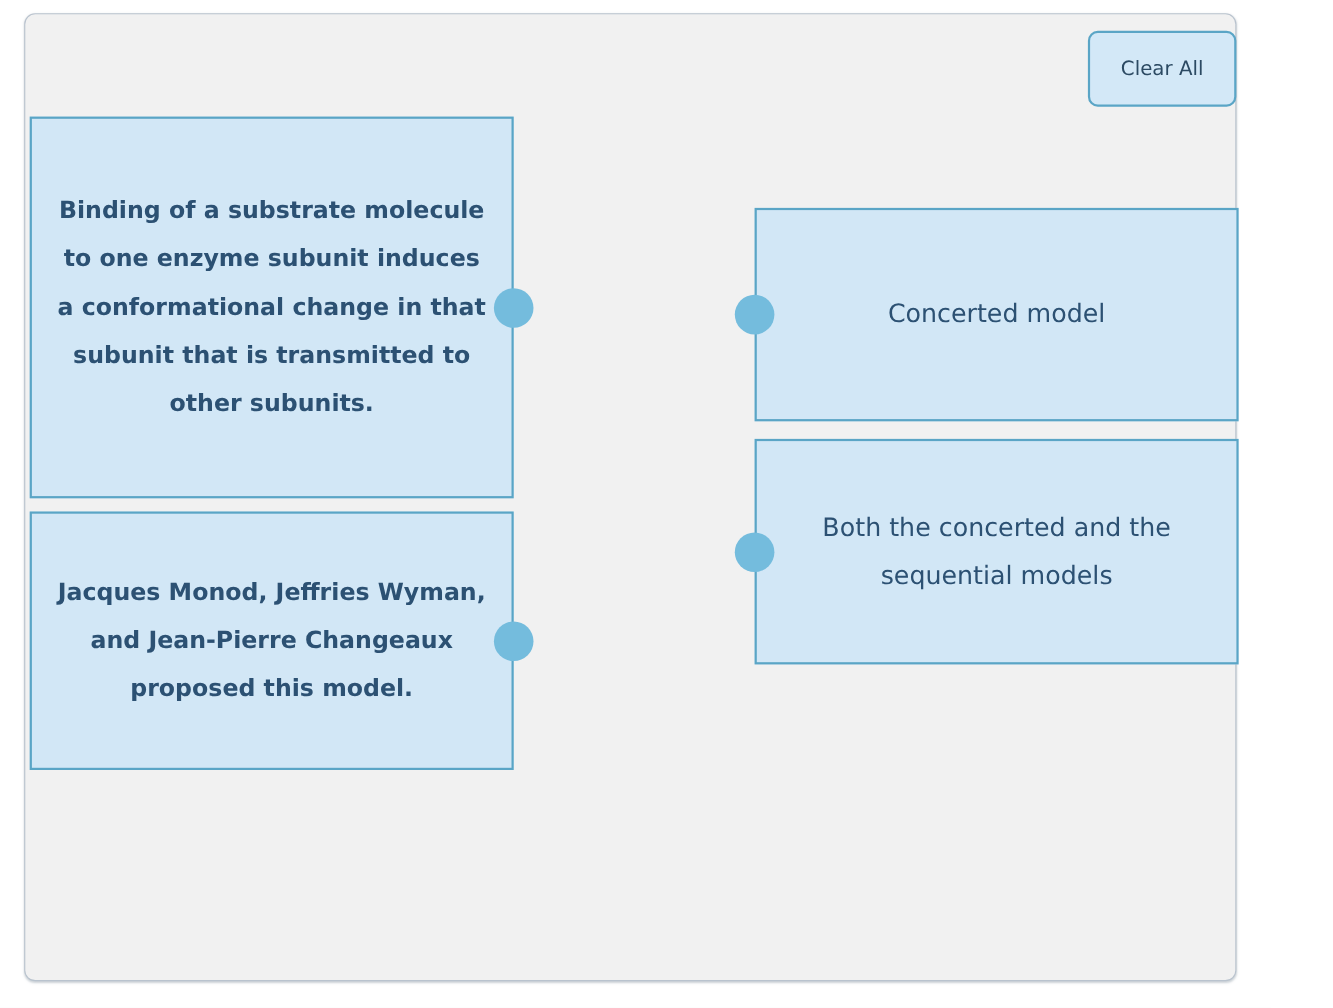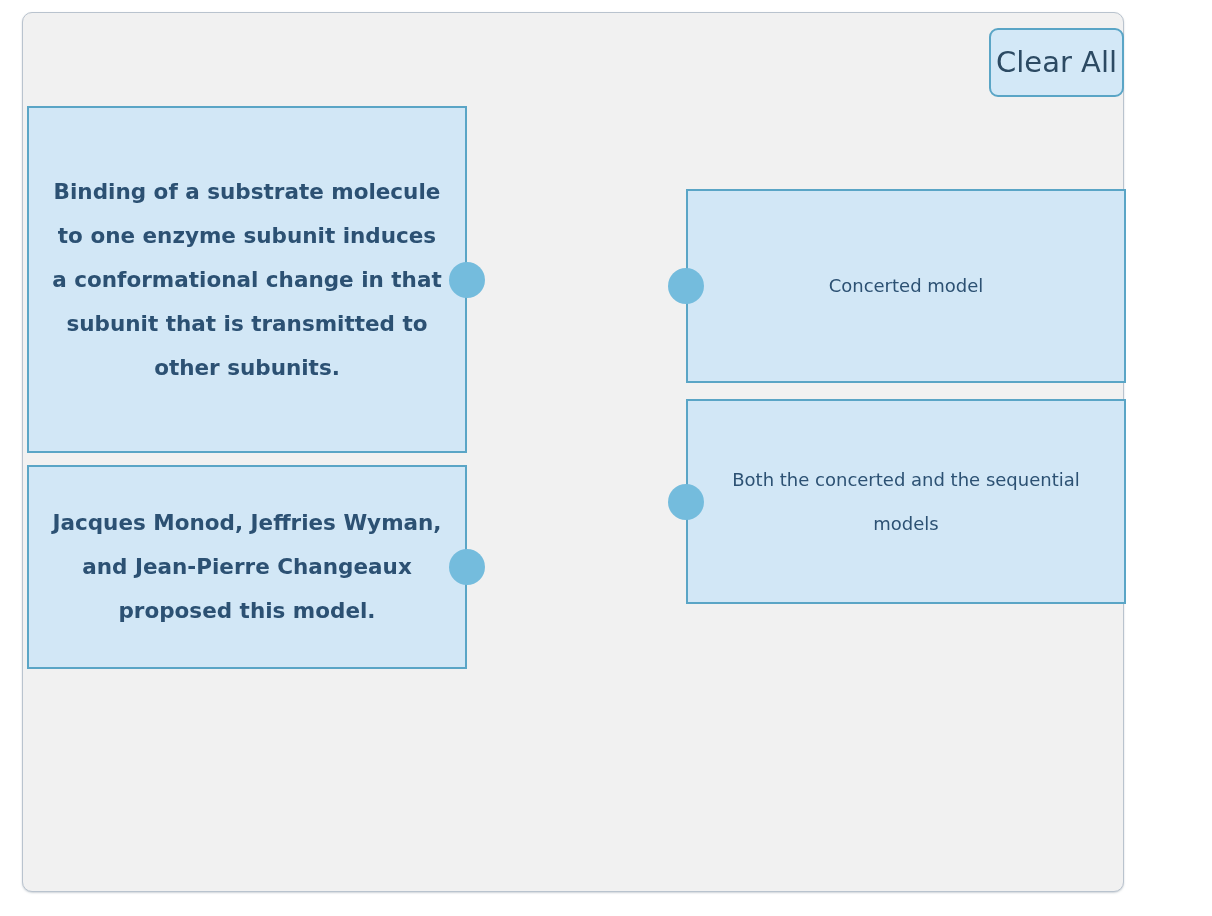--- a/index.html
+++ b/index.html
@@ -33,21 +33,21 @@
     position: absolute;
     left: 966px;
     top: 15px;
     width: 135px;
     height: 69px;
     box-sizing: border-box;
     background: #d3e8f7;
     border: 2px solid #5aa5c6;
     border-radius: 9px;
     color: #2c4a63;
-    font-size: 29px;
+    font-size: 18px;
     font-weight: 400;
     line-height: 65px;
     text-align: center;
     cursor: pointer;
     font-family: "DejaVu Sans", "Liberation Sans", sans-serif;
   }
 
   
   .prompt-column {
     position: absolute;
@@ -82,28 +82,28 @@
     font-size: 21.5px;
     font-weight: bold;
     line-height: 44px;
     text-align: center;
   }
   .prompt-card .card-text {
     width: 100%;
     display: block;
   }
   .prompt-card-0 { height: 347px; }
-  .prompt-card-1 { height: 204px; }
+  .prompt-card-1 { height: 235px; }
   .prompt-card-2 { height: 211px; }
 
   .target-card {
     width: 440px;
     margin-bottom: 14px;
     padding: 10px 30px;
-    font-size: 18px;
+    font-size: 23px;
     font-weight: 400;
     line-height: 44px;
     text-align: center;
   }
   .target-card-0 { height: 194px; }
   .target-card-1 { height: 207px; }
   .target-card-2 { height: 205px; margin-top: 16px; }
 
   
   .knob {

